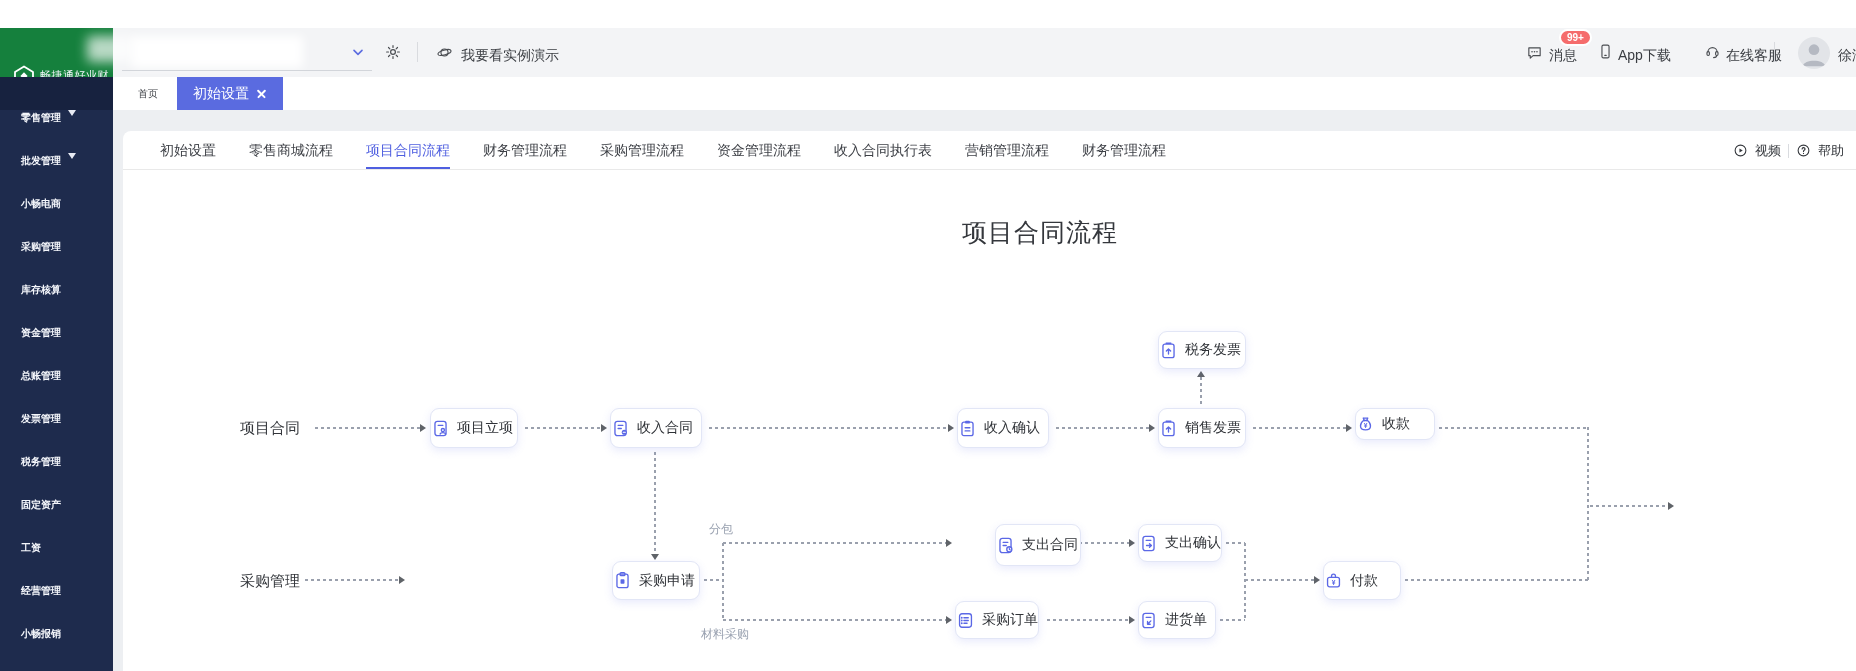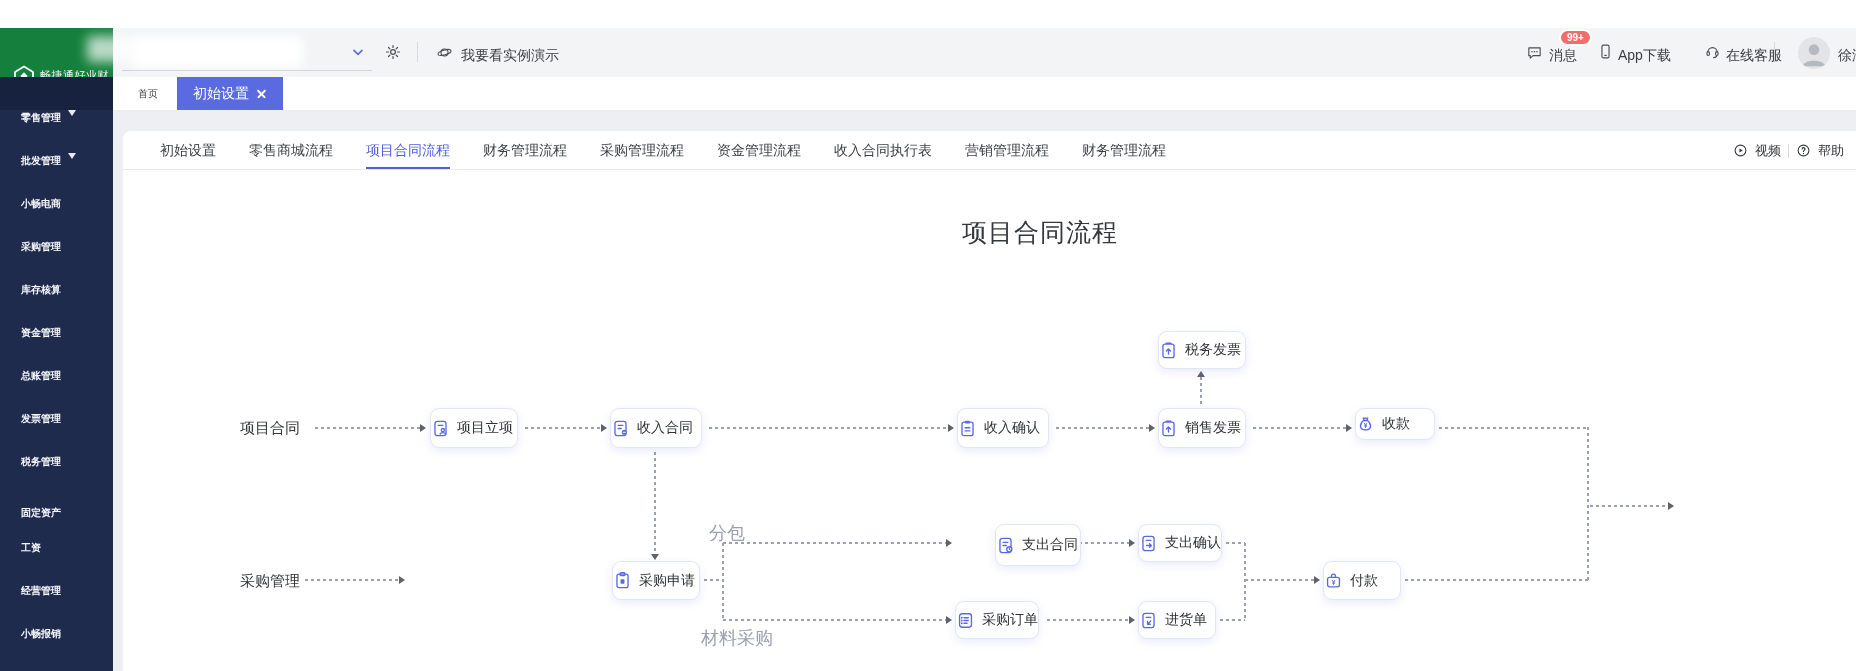--- a/index.html
+++ b/index.html
@@ -49,21 +49,21 @@
   .node{background:#fff;border:1px solid #e2e6f6;border-radius:9px;box-shadow:0 3px 9px rgba(108,120,232,.15);display:flex;align-items:center;justify-content:flex-start;gap:7px;cursor:pointer;box-sizing:border-box}
   .node .nlabel{font-size:14px;color:#2f3237;font-weight:500;white-space:nowrap}
   .nico{width:19px;height:19px;display:inline-block;flex:0 0 auto}
   .nico svg{stroke:#5b68e6;fill:none;stroke-width:1.7;stroke-linecap:round;stroke-linejoin:round}
   .hl{height:2px;background:repeating-linear-gradient(90deg,#9aa0ad 0 3px,transparent 3px 6px)}
   .vl{width:2px;background:repeating-linear-gradient(180deg,#9aa0ad 0 3px,transparent 3px 6px)}
   .ar{width:0;height:0;border:4px solid transparent}
   .ar.r{border-left:6px solid #5f6368;border-right:0}
   .ar.d{border-top:6px solid #5f6368;border-bottom:0}
   .ar.u{border-bottom:6px solid #5f6368;border-top:0}
-  .blabel{font-size:18px;color:#99a1b0;white-space:nowrap}
+  .blabel{font-size:12px;color:#99a1b0;white-space:nowrap}
 
   
   .sidebar{left:0;top:110px;width:113px;height:561px;background:#1e2b4d}
   .sitem{position:absolute;left:0;width:113px;height:43px;line-height:43px;padding-left:21px;box-sizing:border-box;color:#f4f6fb;font-size:10px;font-weight:600;cursor:pointer;white-space:nowrap}
   .caret{display:inline-block;width:0;height:0;border:4.5px solid transparent;border-top:6px solid #e8ebf4;margin-left:7px;vertical-align:1px}
 </style>
 </head>
 <body>
 
 <div id="app">
@@ -159,21 +159,21 @@
   <div class="abs sidebar">
     <div class="sitem" style="top:-14px"><span>零售管理</span><span class="caret"></span></div>
     <div class="sitem" style="top:29px"><span>批发管理</span><span class="caret"></span></div>
     <div class="sitem" style="top:72px"><span>小畅电商</span></div>
     <div class="sitem" style="top:115px"><span>采购管理</span></div>
     <div class="sitem" style="top:158px"><span>库存核算</span></div>
     <div class="sitem" style="top:201px"><span>资金管理</span></div>
     <div class="sitem" style="top:244px"><span>总账管理</span></div>
     <div class="sitem" style="top:287px"><span>发票管理</span></div>
     <div class="sitem" style="top:330px"><span>税务管理</span></div>
-    <div class="sitem" style="top:381px"><span>固定资产</span></div>
+    <div class="sitem" style="top:373px"><span>固定资产</span></div>
     <div class="sitem" style="top:416px"><span>工资</span></div>
     <div class="sitem" style="top:459px"><span>经营管理</span></div>
     <div class="sitem" style="top:502px"><span>小畅报销</span></div>
   </div>
 
   <div class="abs backdrop"></div>
   <div class="abs panel">
 
     <div class="subbar">
       <span class="stab">初始设置</span>

